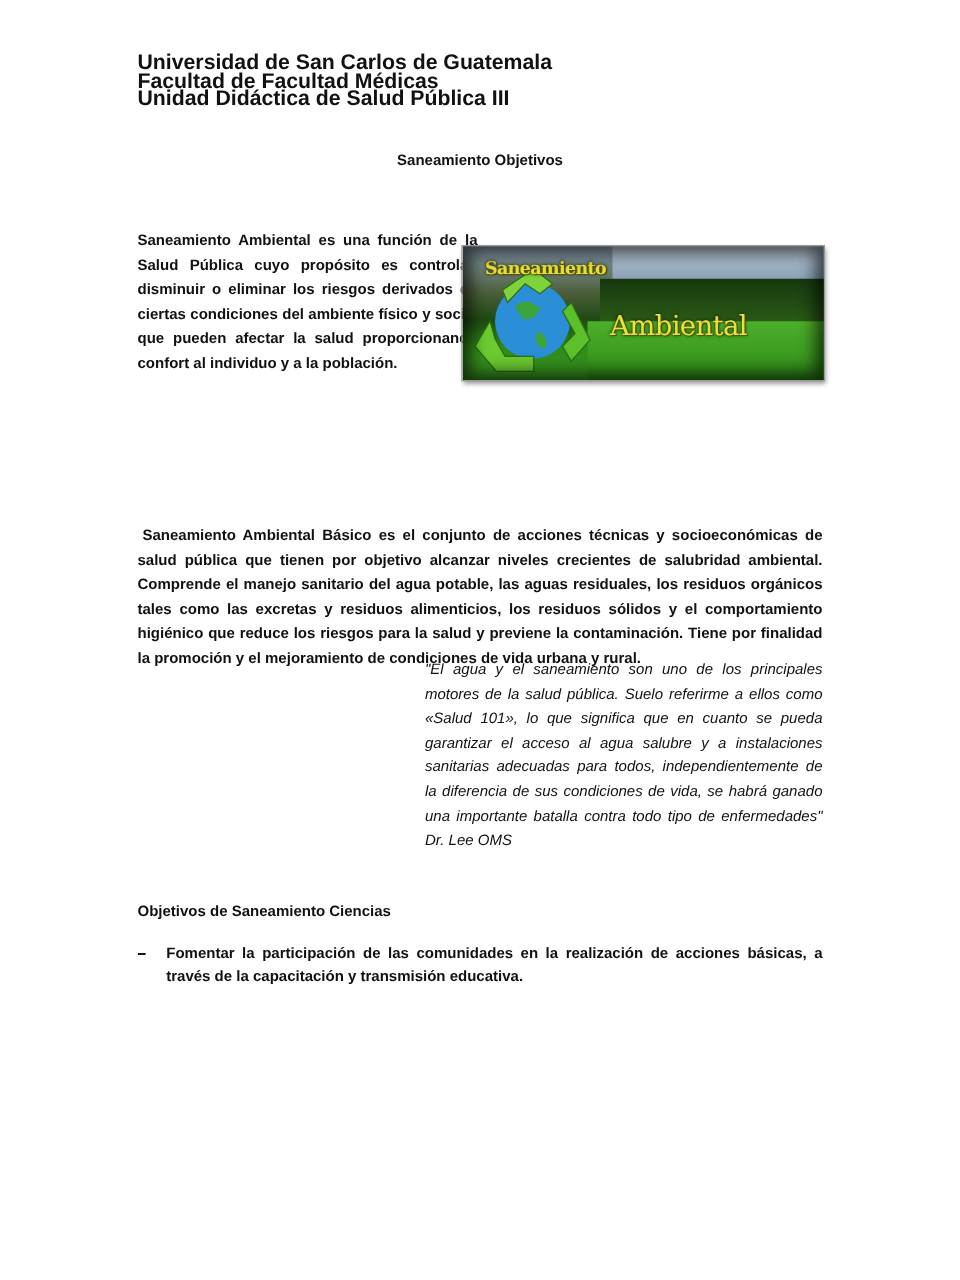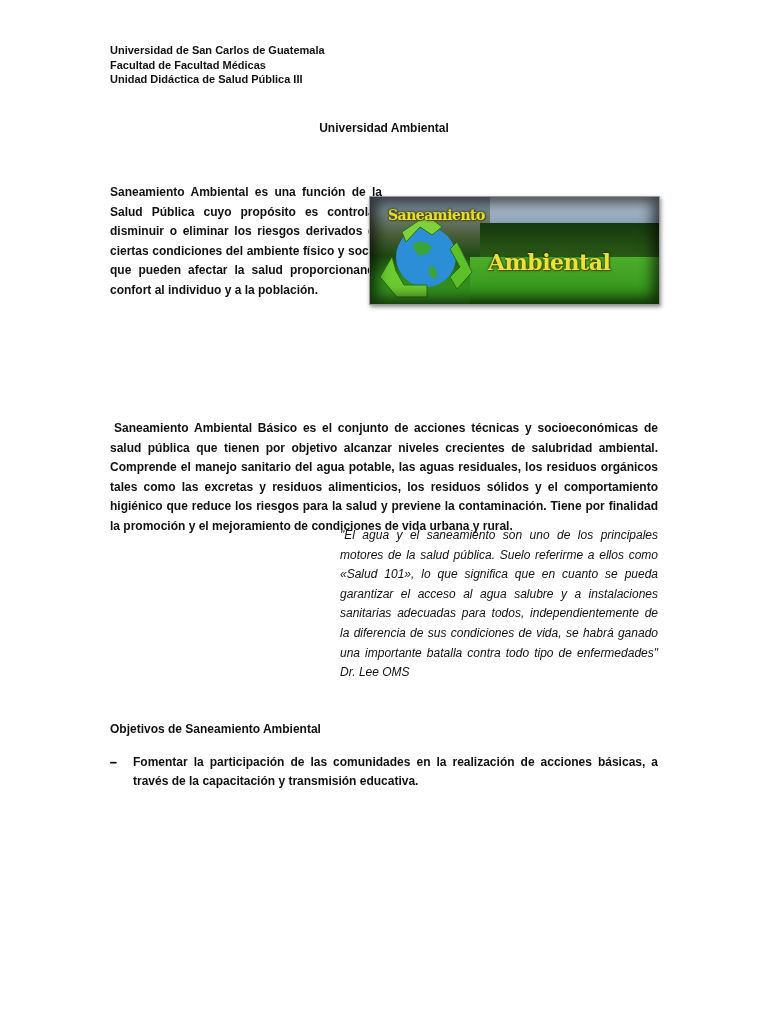--- a/index.html
+++ b/index.html
@@ -1,37 +1,37 @@
 <!DOCTYPE html>
 <html><head>
 <meta charset="utf-8">
 <style>
   html, body { margin:0; padding:0; background:#ffffff; }
   body { width:768px; height:1024px; position:relative; overflow:hidden;
          font-family:"Liberation Sans", "DejaVu Sans", sans-serif; color:#111; }
   .page { position:absolute; left:0; top:0; width:768px; height:1024px; background:#fff; }
-  .header { position:absolute; left:110px; top:43px; font-size:11px; font-weight:bold; line-height:14.5px; }
+  .header { position:absolute; left:110px; top:43px; font-size:17px; font-weight:bold; line-height:14.5px; }
   .title { position:absolute; left:0; width:768px; top:121px; text-align:center; font-size:12px; font-weight:bold; }
   .intro { position:absolute; left:110px; top:183px; width:272px; font-size:12px; font-weight:bold;
            line-height:19.6px; text-align:justify; }
   .banner { position:absolute; left:369px; top:196px; width:289px; height:107px;
             border:1px solid #999; box-shadow:1px 2px 4px rgba(0,0,0,0.45);
             overflow:hidden; background:linear-gradient(180deg,#8fa3b8 0%,#4b5e3a 35%,#1e4a12 55%,#2e8a1a 75%,#3a9e22 100%); }
   .banner .sky { position:absolute; left:120px; top:0; width:170px; height:30px;
                  background:linear-gradient(180deg,#c9d6e4,#7f97ad); }
   .banner .forest { position:absolute; left:110px; top:26px; width:180px; height:34px;
                     background:linear-gradient(180deg,#17380e,#2a5a16); }
   .banner .grass { position:absolute; left:100px; top:60px; width:190px; height:47px;
                    background:linear-gradient(180deg,#4caf2a,#2f8d18); }
   .banner .recycle { position:absolute; left:2px; top:10px; width:108px; height:95px; }
   .banner .t1 { position:absolute; left:18px; top:10px; font-family:"DejaVu Serif", serif;
                 font-size:14px; font-weight:bold; color:#e8e23a;
                 text-shadow:1px 1px 0 #5a5200, -1px 0 0 #6b6a10, 0 0 3px #000; letter-spacing:-0.5px; }
   .banner .t2 { position:absolute; left:118px; top:52px; font-family:"DejaVu Serif", serif;
-                font-size:22px; font-weight:bold; color:#e8e23a;
+                font-size:22px; font-weight:normal; color:#e8e23a;
                 text-shadow:1px 1px 0 #5a5200, 0 0 3px #000; letter-spacing:-0.5px; }
   .vignette { position:absolute; inset:0; box-shadow:inset 0 0 14px 6px rgba(0,0,0,0.7); }
   .para { position:absolute; left:110px; width:548px; font-size:12px; font-weight:bold;
           line-height:19.6px; text-align:justify; }
   .p1 { top:324px; }
   .p2 { top:419px; text-indent:4px; }
   .quote { position:absolute; left:340px; top:526px; width:318px; font-size:12px; font-style:italic;
            line-height:19.6px; text-align:justify; color:#111; }
   .obj-title { position:absolute; left:110px; top:722px; font-size:12px; font-weight:bold; }
   .objlist { position:absolute; left:110px; top:753px; width:548px; margin:0; padding:0; list-style:none; }
@@ -43,21 +43,21 @@
 <body>
 
 <div class="page">
 
   <div class="header">
     <div>Universidad de San Carlos de Guatemala</div>
     <div>Facultad de Facultad Médicas</div>
     <div>Unidad Didáctica de Salud Pública III</div>
   </div>
 
-  <div class="title">Universidad Ambiental</div>
+  <div class="title">Saneamiento Objetivos</div>
 
   <div class="intro">Saneamiento Ambiental es una función de la Salud Pública cuyo propósito es controlar, disminuir o eliminar los riesgos derivados de ciertas condiciones del ambiente físico y social que pueden afectar la salud proporcionando confort al individuo y a la población.</div>
 
   <div class="banner">
     <div class="sky"></div>
     <div class="forest"></div>
     <div class="grass"></div>
     <svg class="recycle" viewBox="0 0 108 95">
       <circle cx="54" cy="50" r="30" fill="#2a8fd6"></circle>
       <path d="M40 38 q10 -8 20 2 q-4 10 -14 8 z" fill="#3aa33a"></path>
@@ -68,21 +68,21 @@
     </svg>
     <div class="t1">Saneamiento</div>
     <div class="t2">Ambiental</div>
     <div class="vignette"></div>
   </div>
 
   <div class="para p2">Saneamiento Ambiental Básico es el conjunto de acciones técnicas y socioeconómicas de salud pública que tienen por objetivo alcanzar niveles crecientes de salubridad ambiental. Comprende el manejo sanitario del agua potable, las aguas residuales, los residuos orgánicos tales como las excretas y residuos alimenticios, los residuos sólidos y el comportamiento higiénico que reduce los riesgos para la salud y previene la contaminación. Tiene por finalidad la promoción y el mejoramiento de condiciones de vida urbana y rural.</div>
 
   <div class="quote">"El agua y el saneamiento son uno de los principales motores de la salud pública. Suelo referirme a ellos como «Salud 101», lo que significa que en cuanto se pueda garantizar el acceso al agua salubre y a instalaciones sanitarias adecuadas para todos, independientemente de la diferencia de sus condiciones de vida, se habrá ganado una importante batalla contra todo tipo de enfermedades"  Dr. Lee OMS</div>
 
-  <div class="obj-title">Objetivos de Saneamiento Ambiental</div>
+  <div class="obj-title">Objetivos de Saneamiento Ciencias</div>
 
   <ul class="objlist">
     <li>
       <span class="dash">–</span>
     </li>
     <li>
       <span class="dash">–</span>
     </li>
     <li>
       <span class="dash">–</span>

